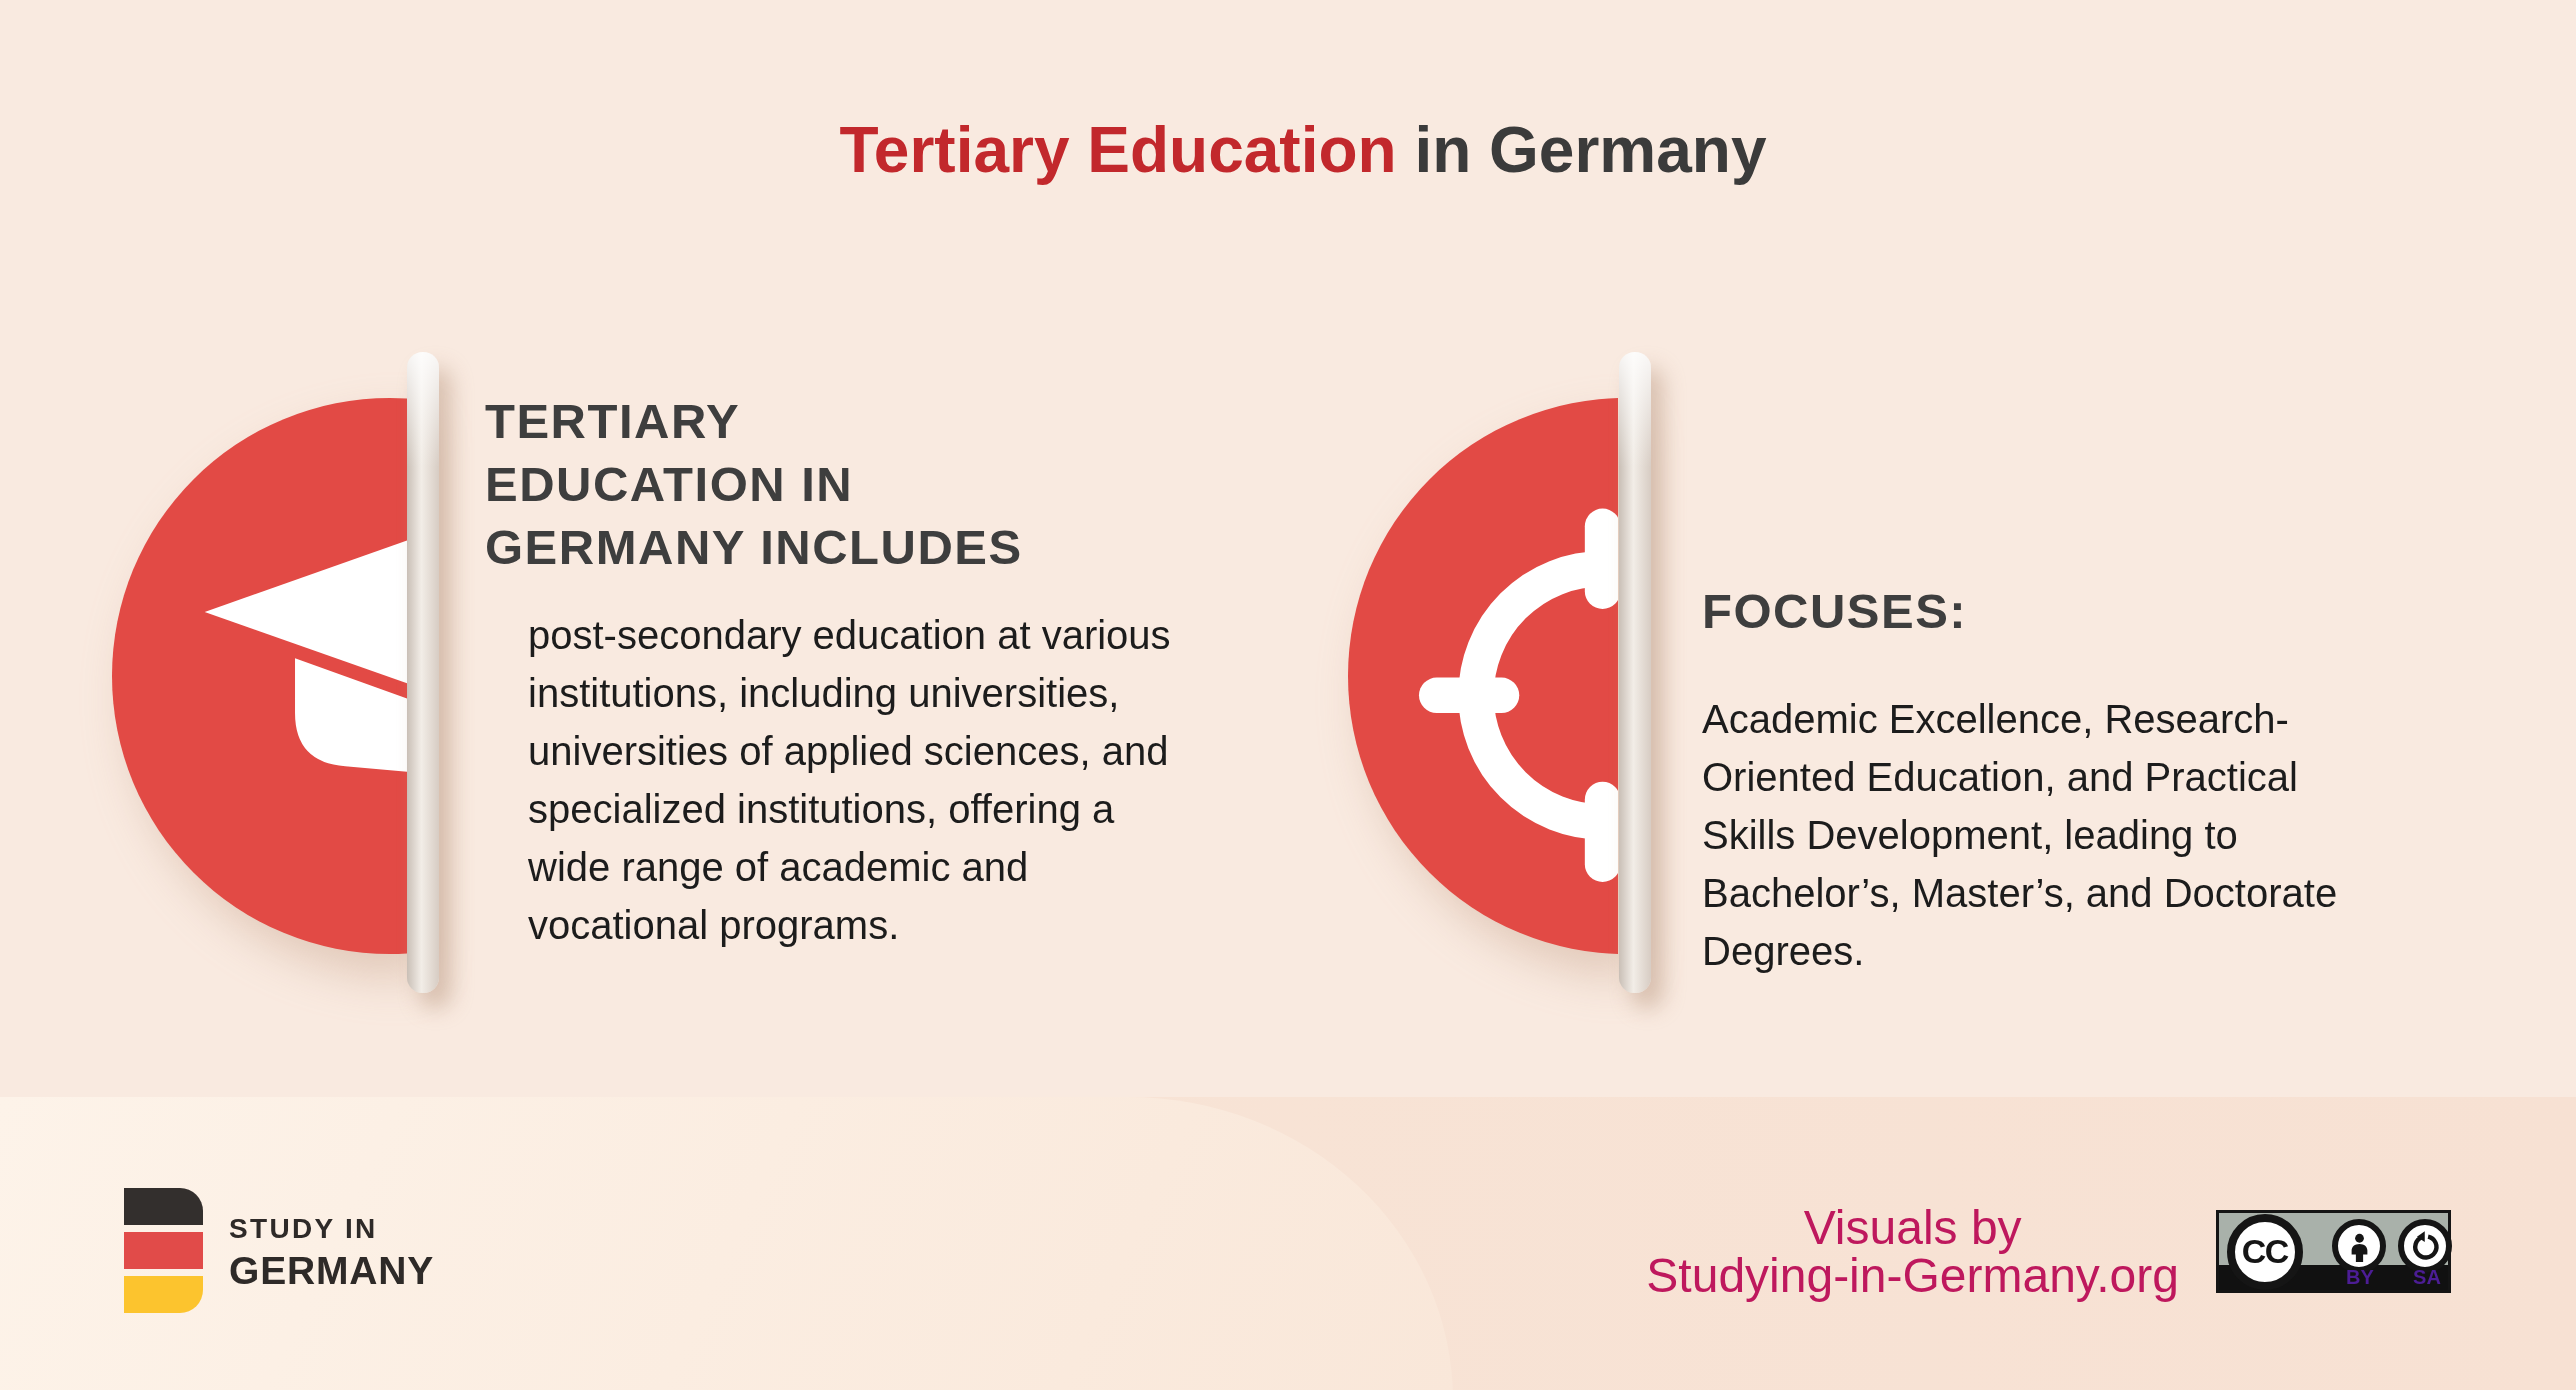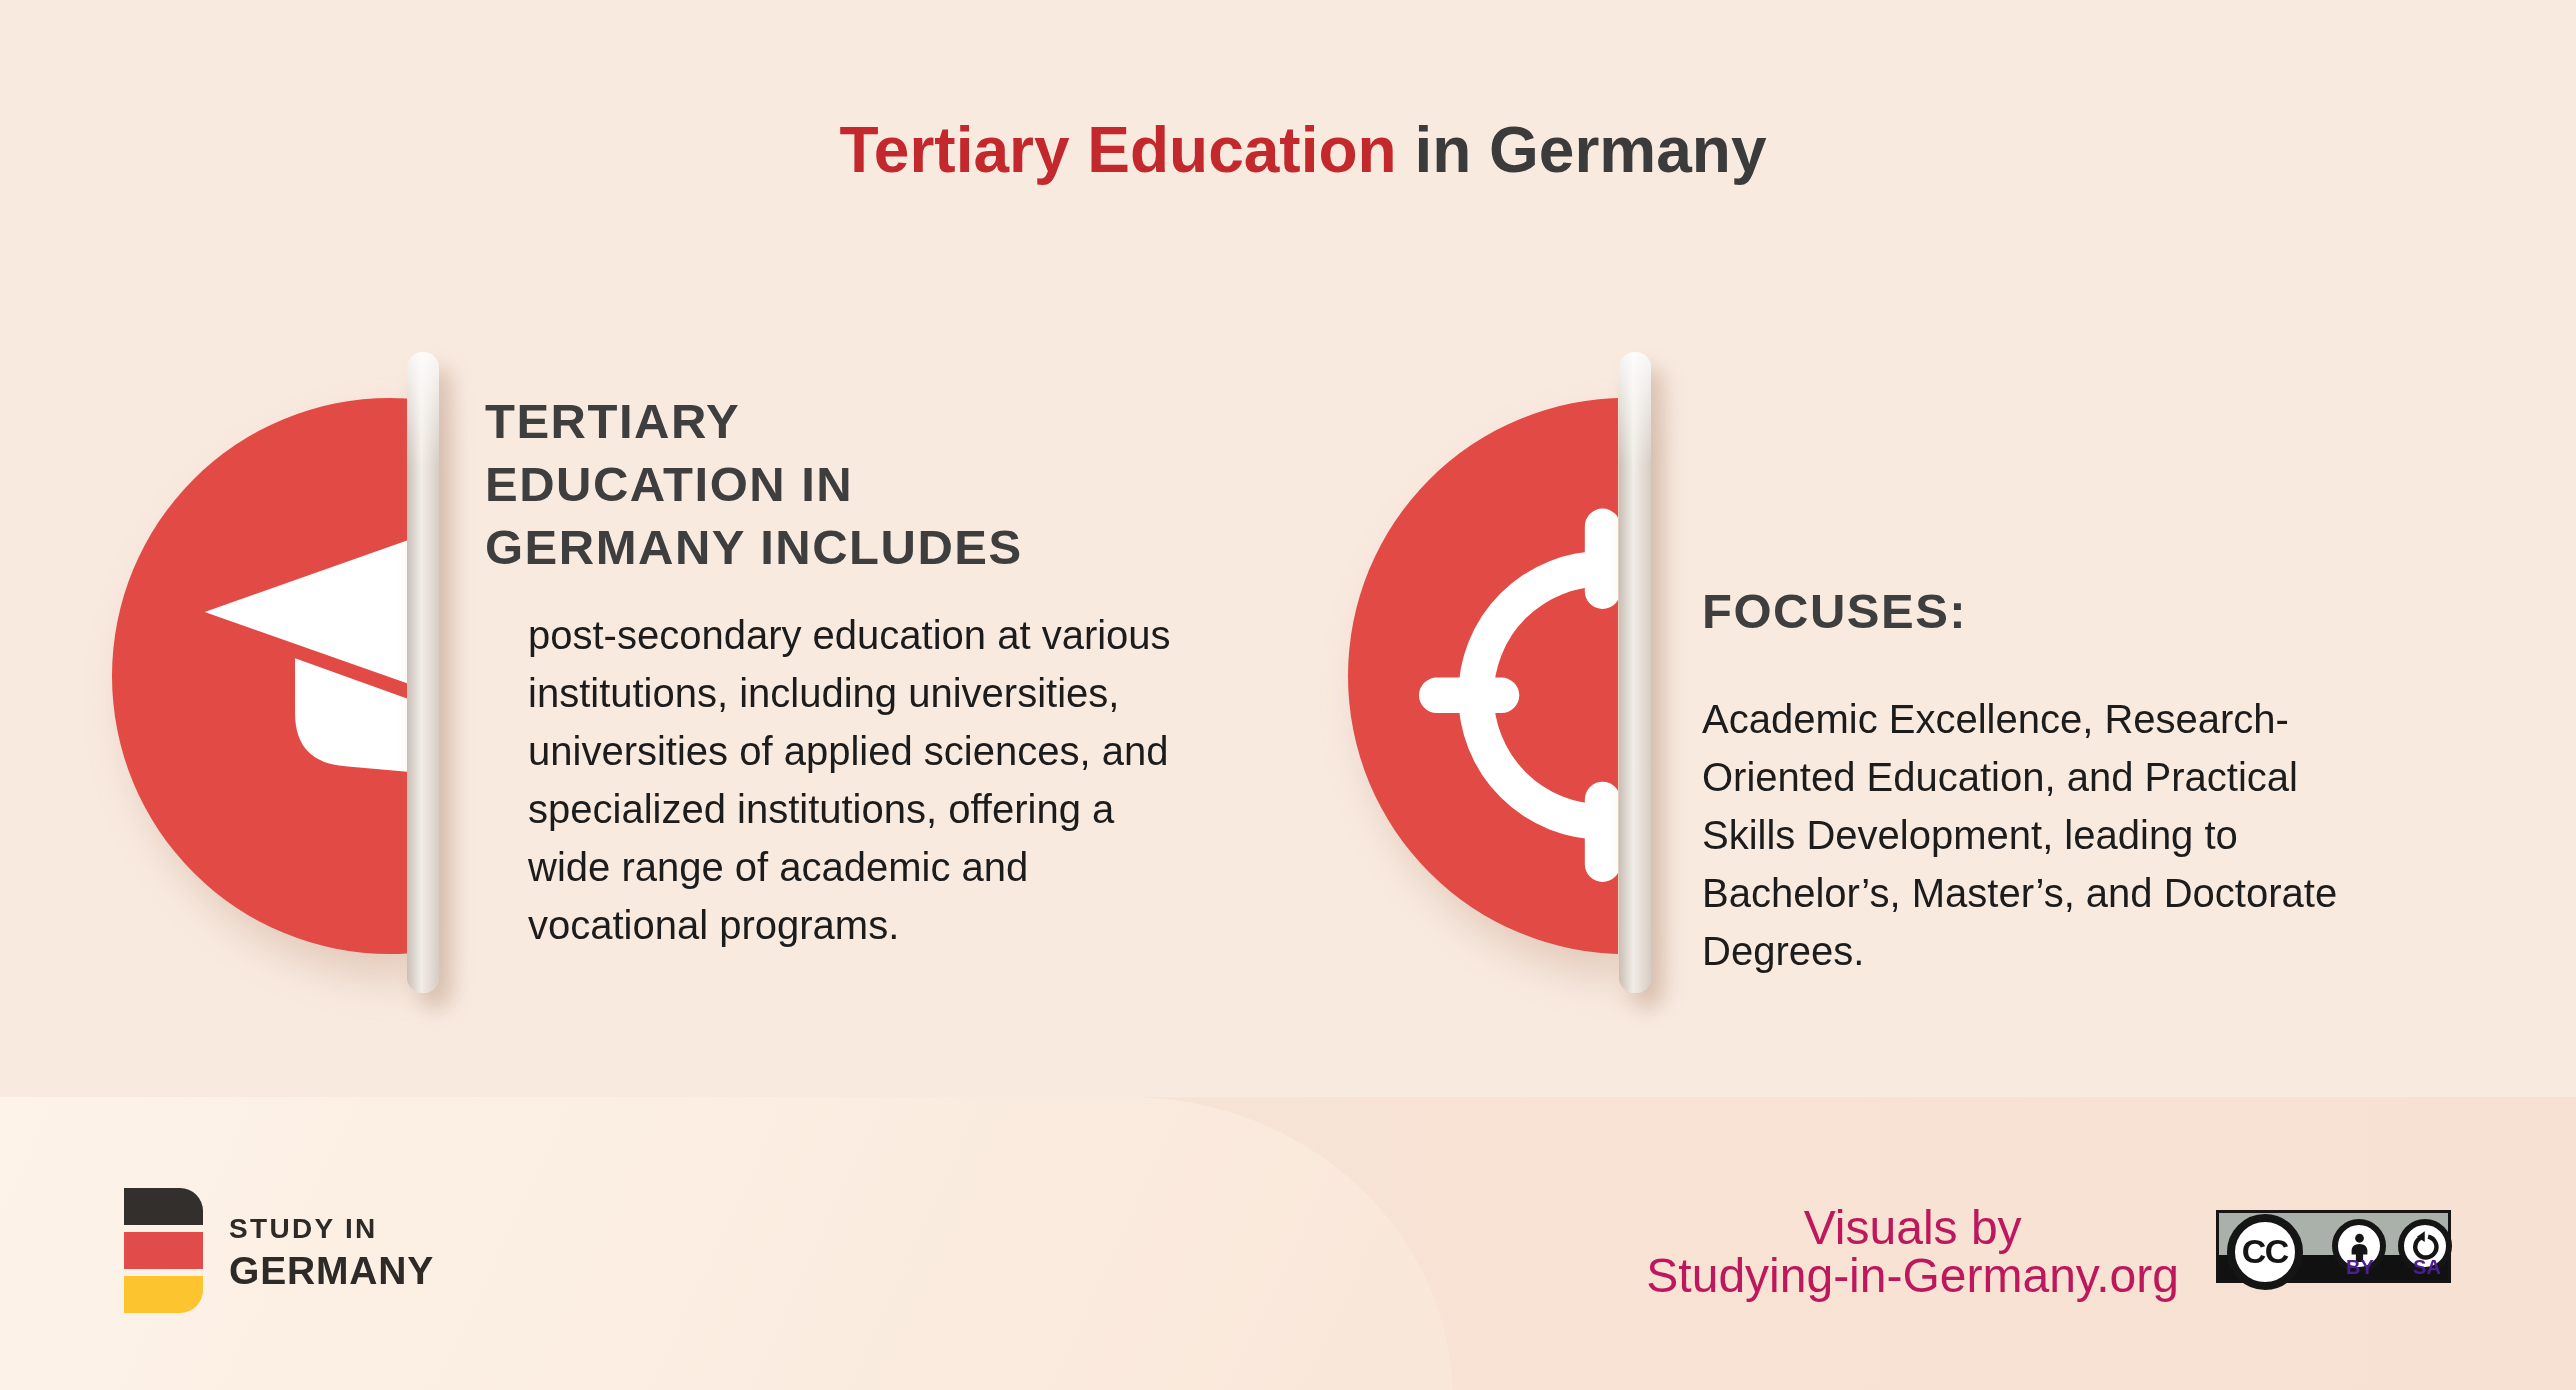--- a/index.html
+++ b/index.html
@@ -46,21 +46,21 @@
   .flag-black{top:0;background:#332f2d;border-top-right-radius:23px;}
   .flag-red{top:44px;background:#e14b49;}
   .flag-yellow{top:88px;background:#fcc42e;border-bottom-right-radius:23px;}
   .logo-text{position:absolute;left:229px;top:1212px;color:#2e2a28;}
   .logo-line1{font-size:28px;font-weight:600;letter-spacing:2.3px;line-height:34px;}
   .logo-line2{font-size:39px;font-weight:800;letter-spacing:0.8px;line-height:45px;margin-top:1.5px;}
   
   .credit{position:absolute;right:397px;top:1204px;text-align:center;
     font-size:48px;line-height:48px;color:#be185d;}
   
-  .cc-badge{position:absolute;left:2216px;top:1210px;width:235px;height:73px;
+  .cc-badge{position:absolute;left:2216px;top:1210px;width:235px;height:83px;
     background:#a9b1aa;border:3.1px solid #151515;box-sizing:border-box;}
   .cc-strip{position:absolute;left:0;right:0;bottom:0;height:25.5px;background:#111;}
   .cc-circle{position:absolute;border-radius:50%;background:#fff;box-sizing:border-box;
     display:flex;align-items:center;justify-content:center;}
   .cc-main{left:7.7px;top:0.8px;width:76px;height:76px;border:8.5px solid #151515;
     font-size:34px;font-weight:800;letter-spacing:-1.5px;color:#151515;}
   .cc-small{width:54px;height:54px;border:6.2px solid #151515;top:6.2px;}
   .cc-by{left:113px;}
   .cc-sa{left:179px;}
   .strip-label{position:absolute;bottom:1.5px;width:46px;text-align:center;

